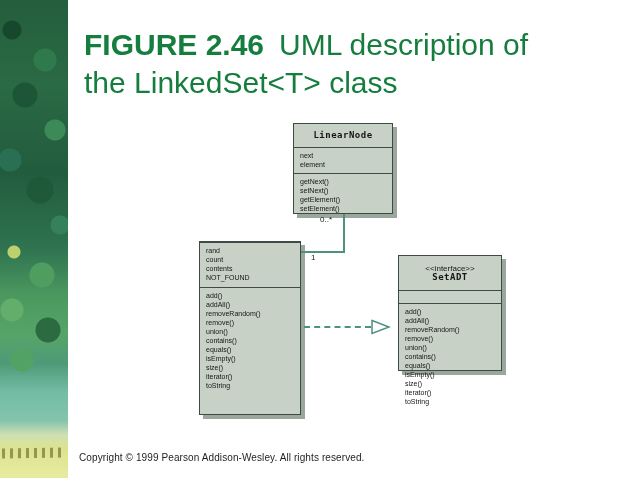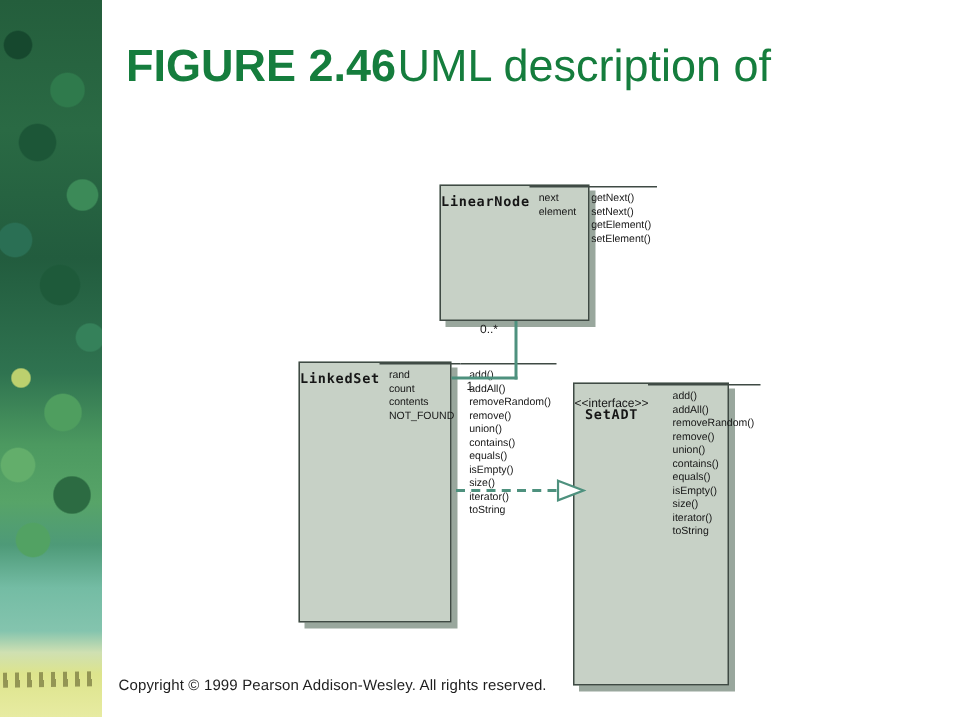--- a/index.html
+++ b/index.html
@@ -42,28 +42,28 @@
     background:repeating-linear-gradient(90deg,#6b6b34 0 3px,transparent 3px 8px);
     opacity:.65;transform:rotate(-1deg);
   }
 
   
   .title-block{
     position:absolute;left:84px;top:26px;width:520px;
     color:#157d3d;font-size:30px;line-height:38px;
   }
   .title-block .fig{font-weight:bold;}
-  .title-block .rest{margin-left:1px;}
+  .title-block .rest{margin-left:15px;}
 
   
   .uml-box{
     position:absolute;box-sizing:border-box;
     background:#c7d1c6;border:1px solid #3f4a44;
     box-shadow:4px 4px 0 #99a79d;
-    display:flex;flex-direction:row;
+    display:flex;flex-direction:column;
     color:#161616;font-size:7px;line-height:9px;
   }
   .uml-title{
     display:flex;flex-direction:column;align-items:center;justify-content:center;
     font-family:"DejaVu Sans Mono",monospace;font-weight:bold;font-size:9px;
     letter-spacing:.5px;flex:0 0 auto;
   }
   .stereotype{
     font-family:"Liberation Sans",sans-serif;font-weight:normal;
     font-size:8px;letter-spacing:0;
@@ -73,21 +73,21 @@
   .member{white-space:nowrap;}
 
   #box-linearnode{left:293px;top:123px;width:100px;height:91px;}
   #box-linearnode .uml-title{height:23px;}
   #box-linearnode .attrs{height:26px;}
 
   #box-linkedset{left:199px;top:241px;width:102px;height:174px;}
   #box-linkedset .uml-title{height:22px;}
   #box-linkedset .attrs{height:45px;}
 
-  #box-setadt{left:382px;top:255px;width:104px;height:202px;}
+  #box-setadt{left:398px;top:255px;width:104px;height:116px;}
   #box-setadt .uml-title{height:34px;}
   #box-setadt .attrs{height:13px;}
 
   
   .conn{position:absolute;background:#4e917e;}
   .conn-v{left:343px;top:214px;width:2px;height:39px;}
   .conn-h{left:301px;top:251px;width:44px;height:2px;}
   .mult{
     position:absolute;font-size:8px;color:#1a1a1a;
     font-family:"Liberation Sans",sans-serif;
@@ -110,38 +110,38 @@
     font-size:11px;font-weight:bold;color:#111;margin-top:46px;
   }
 </style>
 </head>
 <body>
 
 <div class="tree-art"></div>
 
 <div class="title-block">
   <div class="title-line"><span class="fig">FIGURE 2.46</span><span class="rest">UML description of</span></div>
+  <div class="title-line">the LinkedSet&lt;T&gt; class</div>
 </div>
 
 <div class="uml-box" id="box-linearnode">
   <div class="uml-title">LinearNode</div>
   <div class="cmp attrs">
       <div class="member">next</div>
       <div class="member">element</div>
     </div>
   <div class="cmp grow">
       <div class="member">getNext()</div>
       <div class="member">setNext()</div>
       <div class="member">getElement()</div>
       <div class="member">setElement()</div>
     </div>
 </div>
 
 <div class="uml-box" id="box-linkedset">
-  <div class="uml-title">LinkedSet</div>
   <div class="cmp attrs">
       <div class="member">rand</div>
       <div class="member">count</div>
       <div class="member">contents</div>
       <div class="member">NOT_FOUND</div>
     </div>
   <div class="cmp grow">
       <div class="member">add()</div>
       <div class="member">addAll()</div>
       <div class="member">removeRandom()</div>

